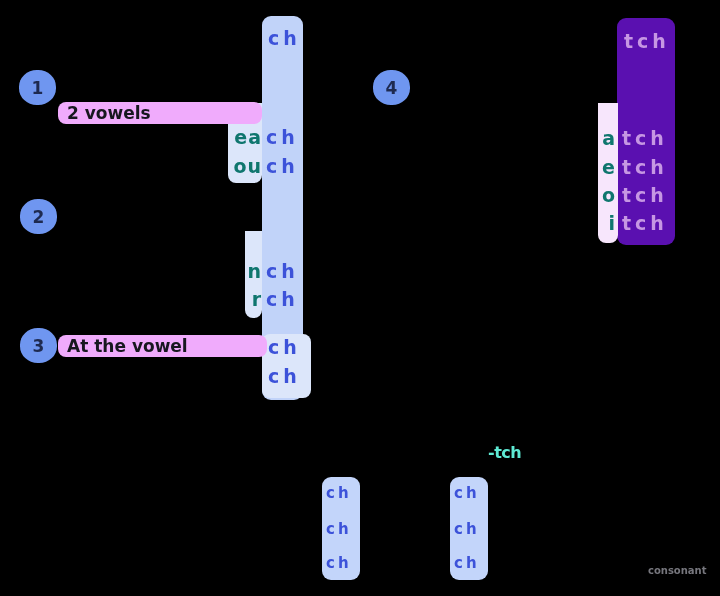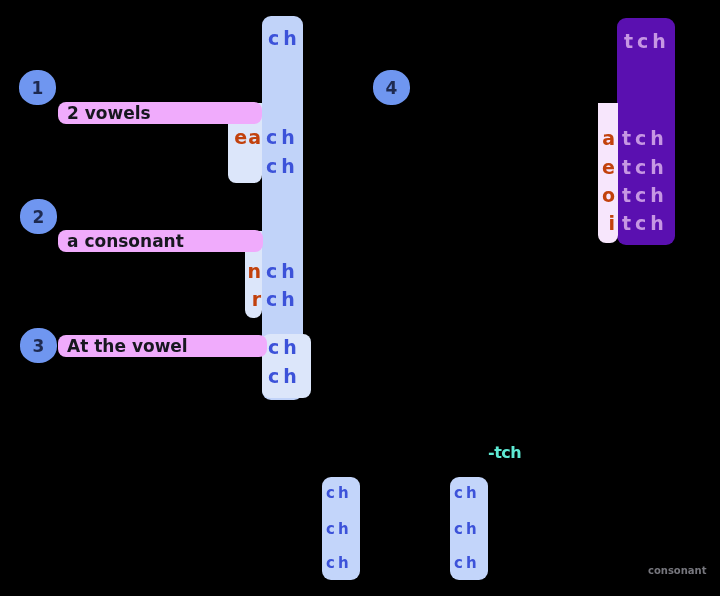--- a/index.html
+++ b/index.html
@@ -28,21 +28,21 @@
   }
   .rule-label.pink{background:#f7e6fc;}
   .tail{position:absolute;background:#dce6fa;z-index:2;border-radius:0 0 8px 8px;}
   .tail.pink{background:#f7e6fc;}
   .box3{
     position:absolute;left:262px;top:334px;width:49px;height:64px;
     background:#dce6fa;border-radius:8px;z-index:2;
   }
   
   .prefix,.suffix,.colhead{position:absolute;z-index:5;font-size:19px;line-height:22px;}
-  .prefix{left:0;width:262px;text-align:right;color:#c2410c;letter-spacing:1px;}
+  .prefix{left:0;width:262px;text-align:right;color:#0f766e;letter-spacing:1px;}
   .prefix.vowel{width:616px;}
   .suffix{left:266px;color:#3c52d9;letter-spacing:4px;}
   .suffix.lavender{left:622px;color:#c697e3;}
   .colhead{color:#3c52d9;letter-spacing:4px;}
   .colhead.ch{left:268px;top:27px;}
   .colhead.tch{left:624px;top:30px;color:#c697e3;}
   
   .mini-ch{position:absolute;left:4px;font-size:15px;line-height:16px;color:#3c52d9;letter-spacing:3px;}
   .tch-callout{
     position:absolute;left:488px;top:444px;font-size:16px;line-height:18px;
@@ -64,27 +64,27 @@
   <div class="col col-tch"></div>
   <span class="colhead tch">tch</span>
 
   <div class="badge" style="left:19px;top:70px;">
     <span>1</span>
   </div>
   <div class="tail" style="left:228px;top:103px;width:34px;height:80px;"></div>
   <div class="rule-label" style="left:58px;top:102px;width:204px;">2 vowels</div>
   <span class="prefix" style="top:126px;">ea</span>
   <span class="suffix" style="top:126px;">ch</span>
+  <span class="prefix" style="top:155px;">ou</span>
   <span class="suffix" style="top:155px;">ch</span>
 
   <div class="badge" style="left:20px;top:199px;">
     <span>2</span>
   </div>
   <div class="tail" style="left:245px;top:231px;width:17px;height:87px;"></div>
-  <div class="rule-label" style="left:58px;top:230px;width:205px;">a consonant</div>
   <span class="prefix" style="top:260px;">n</span>
   <span class="suffix" style="top:260px;">ch</span>
   <span class="prefix" style="top:288px;">r</span>
   <span class="suffix" style="top:288px;">ch</span>
 
   <div class="badge" style="left:20px;top:328px;">
     <span>3</span>
   </div>
   <div class="box3"></div>
   <div class="rule-label" style="left:58px;top:335px;width:209px;">At the vowel</div>

